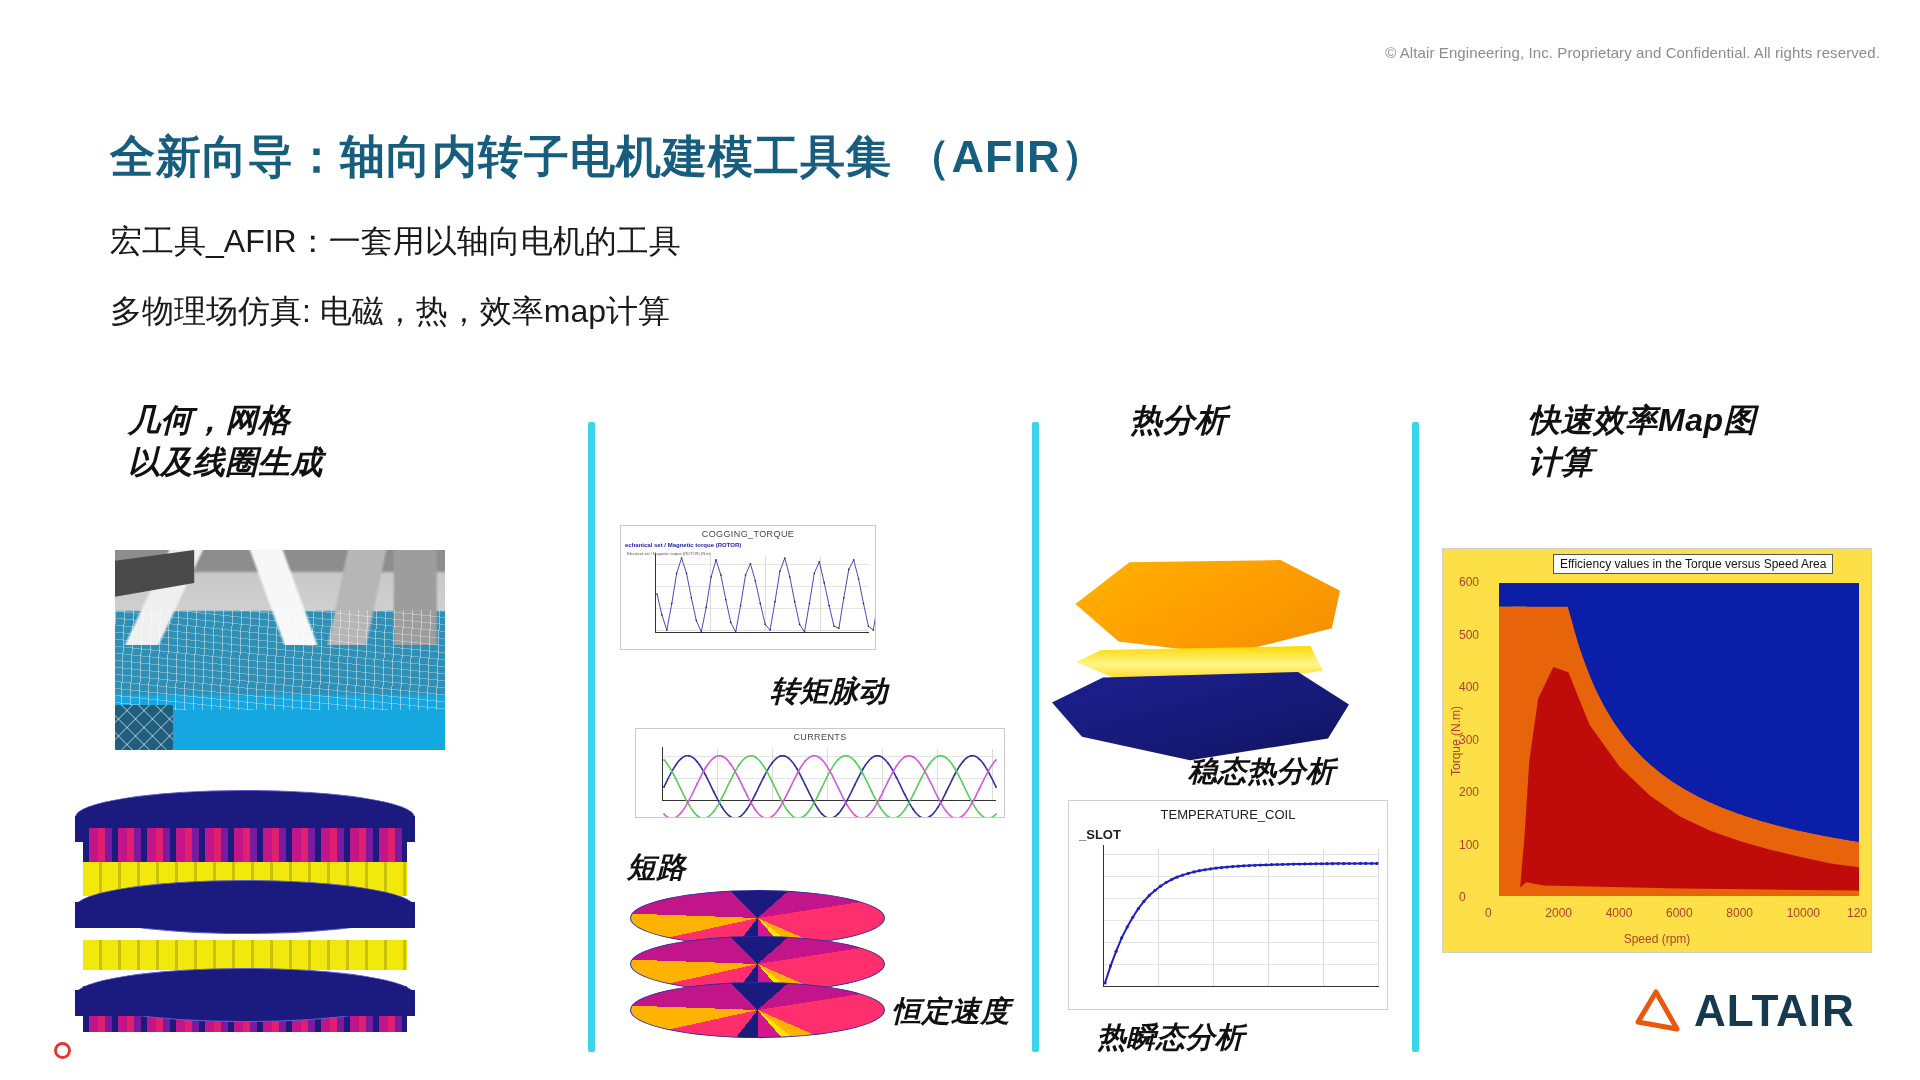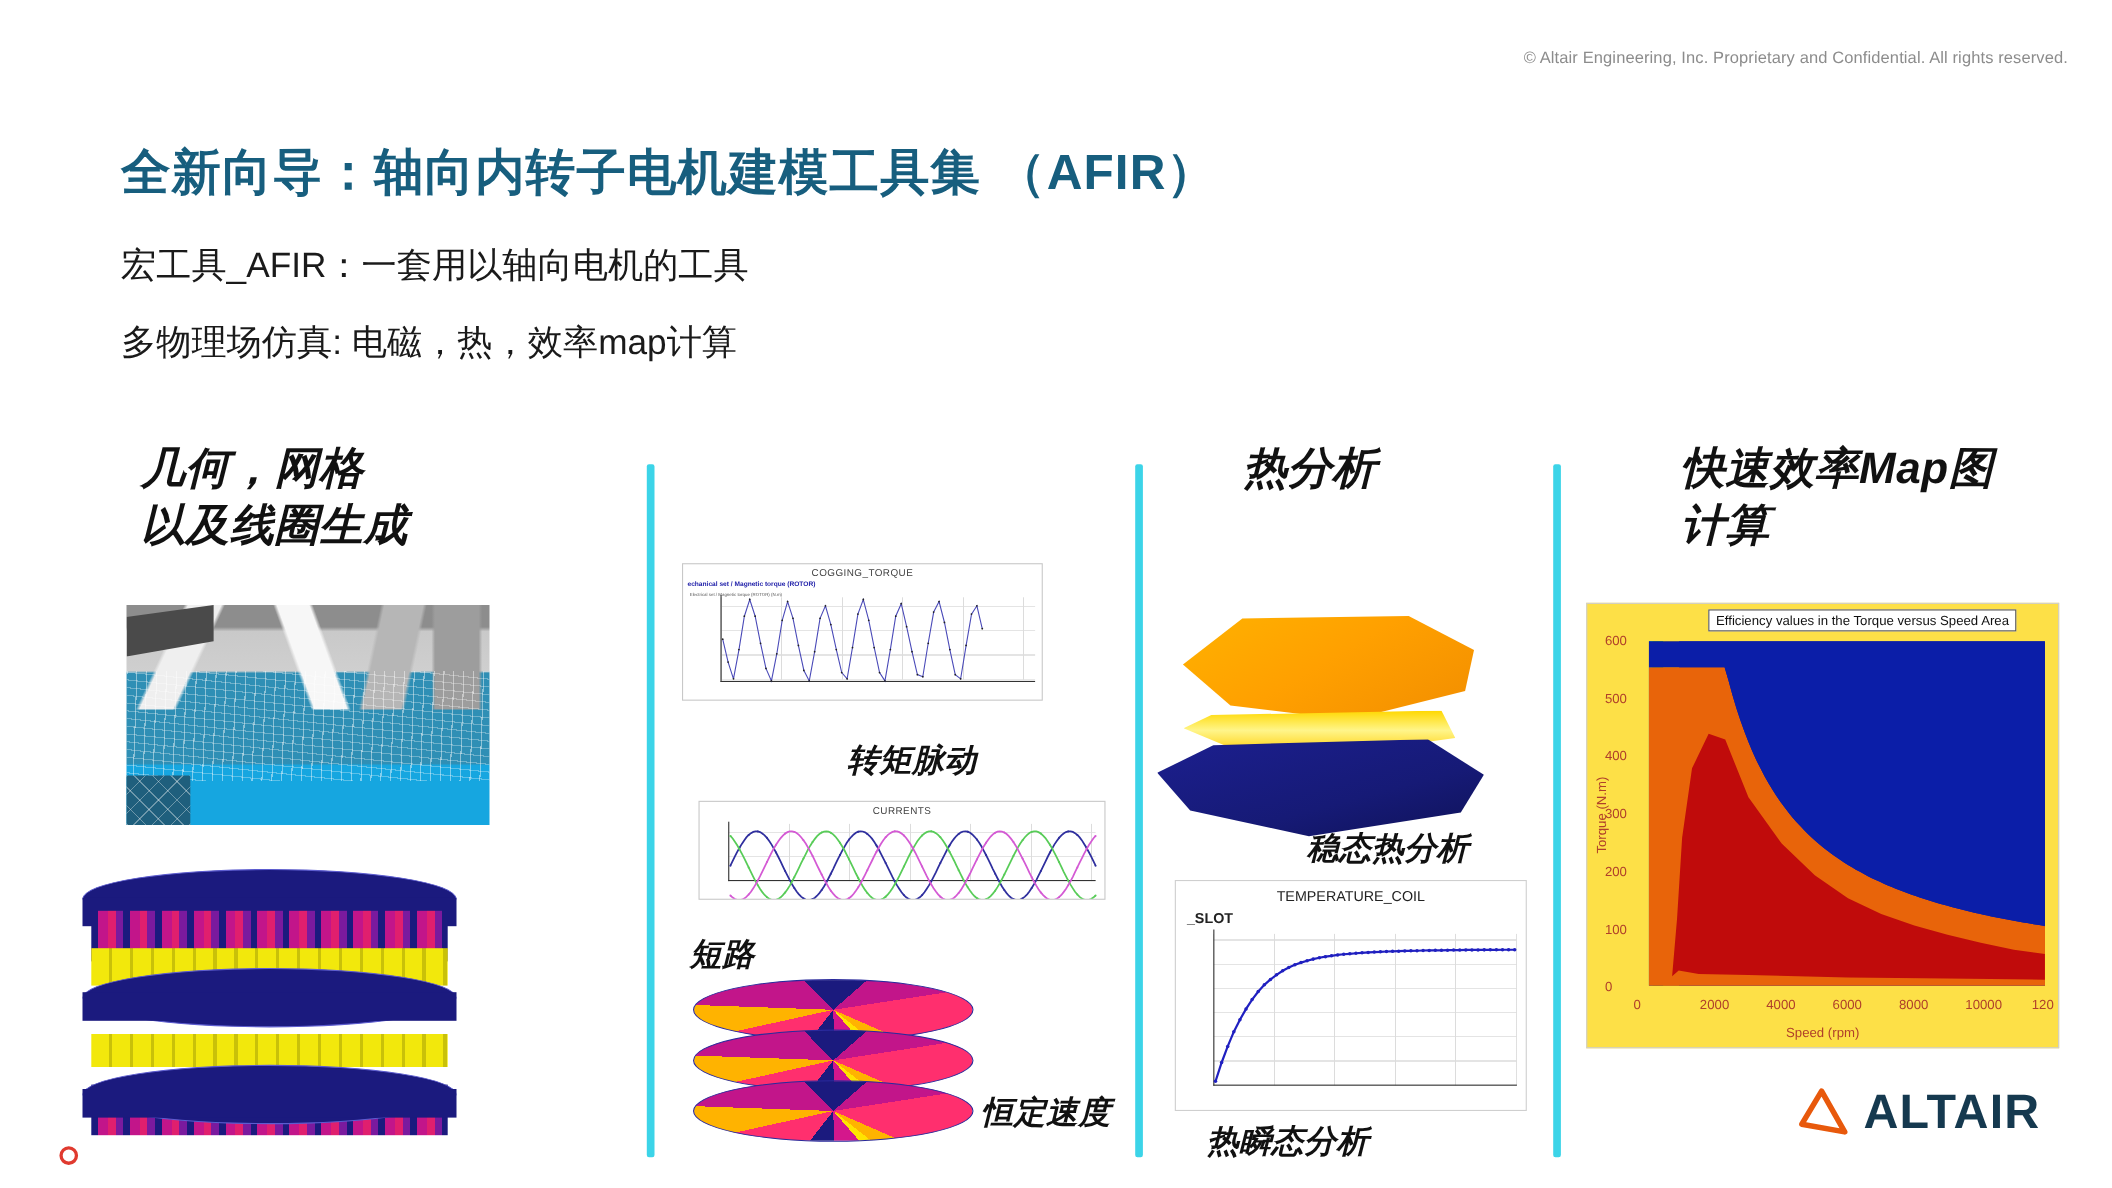--- a/index.html
+++ b/index.html
@@ -26,21 +26,21 @@
   .subline {
     position: absolute; left: 110px;
     font-size: 32px; color: #1a1a1a; white-space: nowrap;
   }
   .subline.l1 { top: 220px; }
   .subline.l2 { top: 290px; }
 
   
   .col { position: absolute; top: 400px; height: 660px; }
   .col-head {
-    font-size: 40px; font-weight: bold; font-style: italic;
+    font-size: 32px; font-weight: bold; font-style: italic;
     color: #111; line-height: 1.3; white-space: pre-line;
     letter-spacing: .5px;
   }
   .divider {
     position: absolute; top: 422px; width: 7px; height: 630px;
     background: #3CD4E8; border-radius: 2px;
   }
 
   .cap {
     position: absolute; font-size: 29px; font-weight: bold;
@@ -243,21 +243,21 @@
     <div class="disc-side s2"></div>
     <div class="band b-yel y2"></div>
     <div class="band b-mag m3"></div>
     <div class="disc d3"></div>
     <div class="disc-side s3"></div>
   </div>
 
   <div class="red-dot"></div>
 
 
-  <div class="chartbox" id="cogging" style="left:620px; top:512px; width:328px; height:125px;">
+  <div class="chartbox" id="cogging" style="left:620px; top:525px; width:256px; height:125px;">
     <div class="chart-title">COGGING_TORQUE</div>
     <div class="chart-sub">echanical set / Magnetic torque (ROTOR)</div>
     <div class="chart-sub2">Electrical set / Magnetic torque (ROTOR) (N.m)</div>
     <div class="grid-bg"></div>
     <div class="axis-l"></div>
     <div class="axis-b"></div>
     <svg id="cogging-svg" width="280" height="125" style="position:absolute;inset:0;">
         <path d="M36.0 68.1 L40.9 88.9 L45.8 104.1 L50.8 77.5 L55.7 47.2 L60.6 32.0 L65.5 47.2 L70.4 71.8 L75.3 94.6 L80.3 106.0 L85.2 81.3 L90.1 51.0 L95.0 33.9 L99.9 49.1 L104.8 73.7 L109.8 96.5 L114.7 106.0 L119.6 79.4 L124.5 49.1 L129.4 37.7 L134.3 54.8 L139.3 77.5 L144.2 98.4 L149.1 104.1 L154.0 75.6 L158.9 45.3 L163.8 32.0 L168.8 51.0 L173.7 75.6 L178.6 98.4 L183.5 106.0 L188.4 77.5 L193.3 47.2 L198.3 35.8 L203.2 56.7 L208.1 79.4 L213.0 100.3 L217.9 102.2 L222.8 71.8 L227.8 43.4 L232.7 33.9 L237.6 52.9 L242.5 77.5 L247.4 100.3 L252.3 104.1 L257.3 73.7 L262.2 45.3 L267.1 37.7 L272.0 58.6 " fill="none" stroke="#4a4ab8" stroke-width="1"></path>
         <circle cx="36" cy="68.05128205128204" r="0.8" fill="#222"></circle>
         <circle cx="40.916666666666664" cy="88.92307692307692" r="0.8" fill="#222"></circle>

